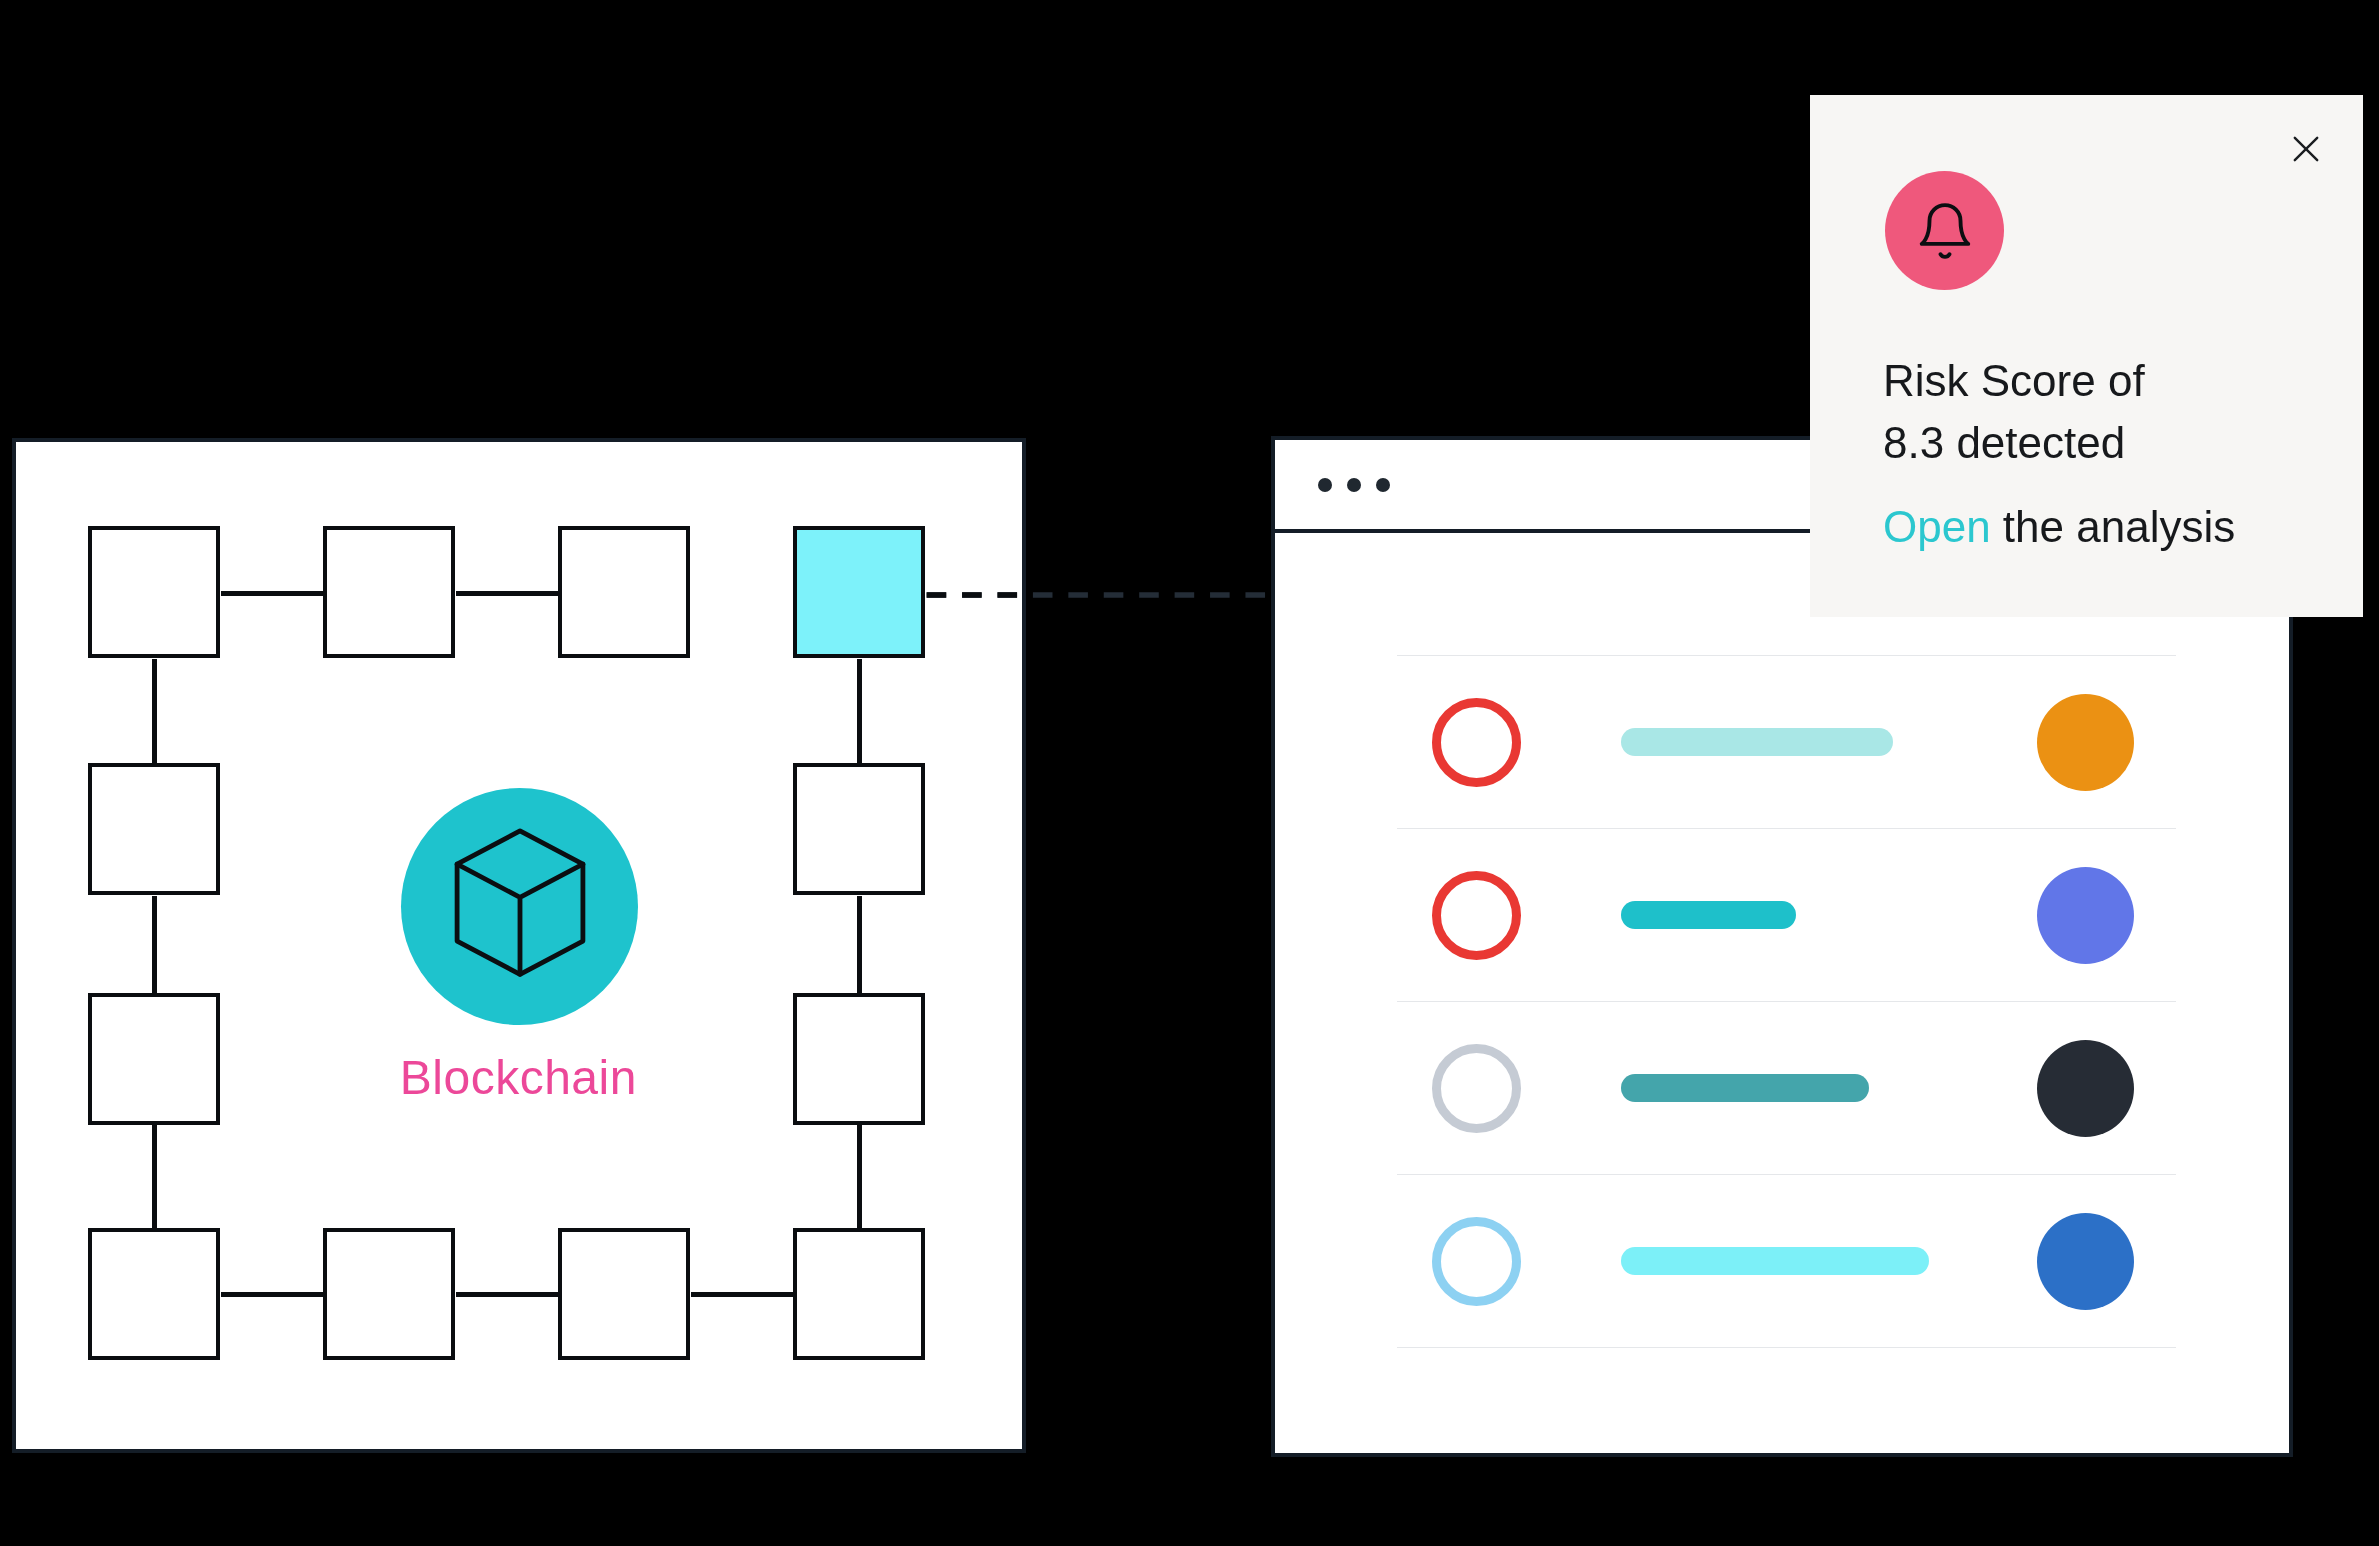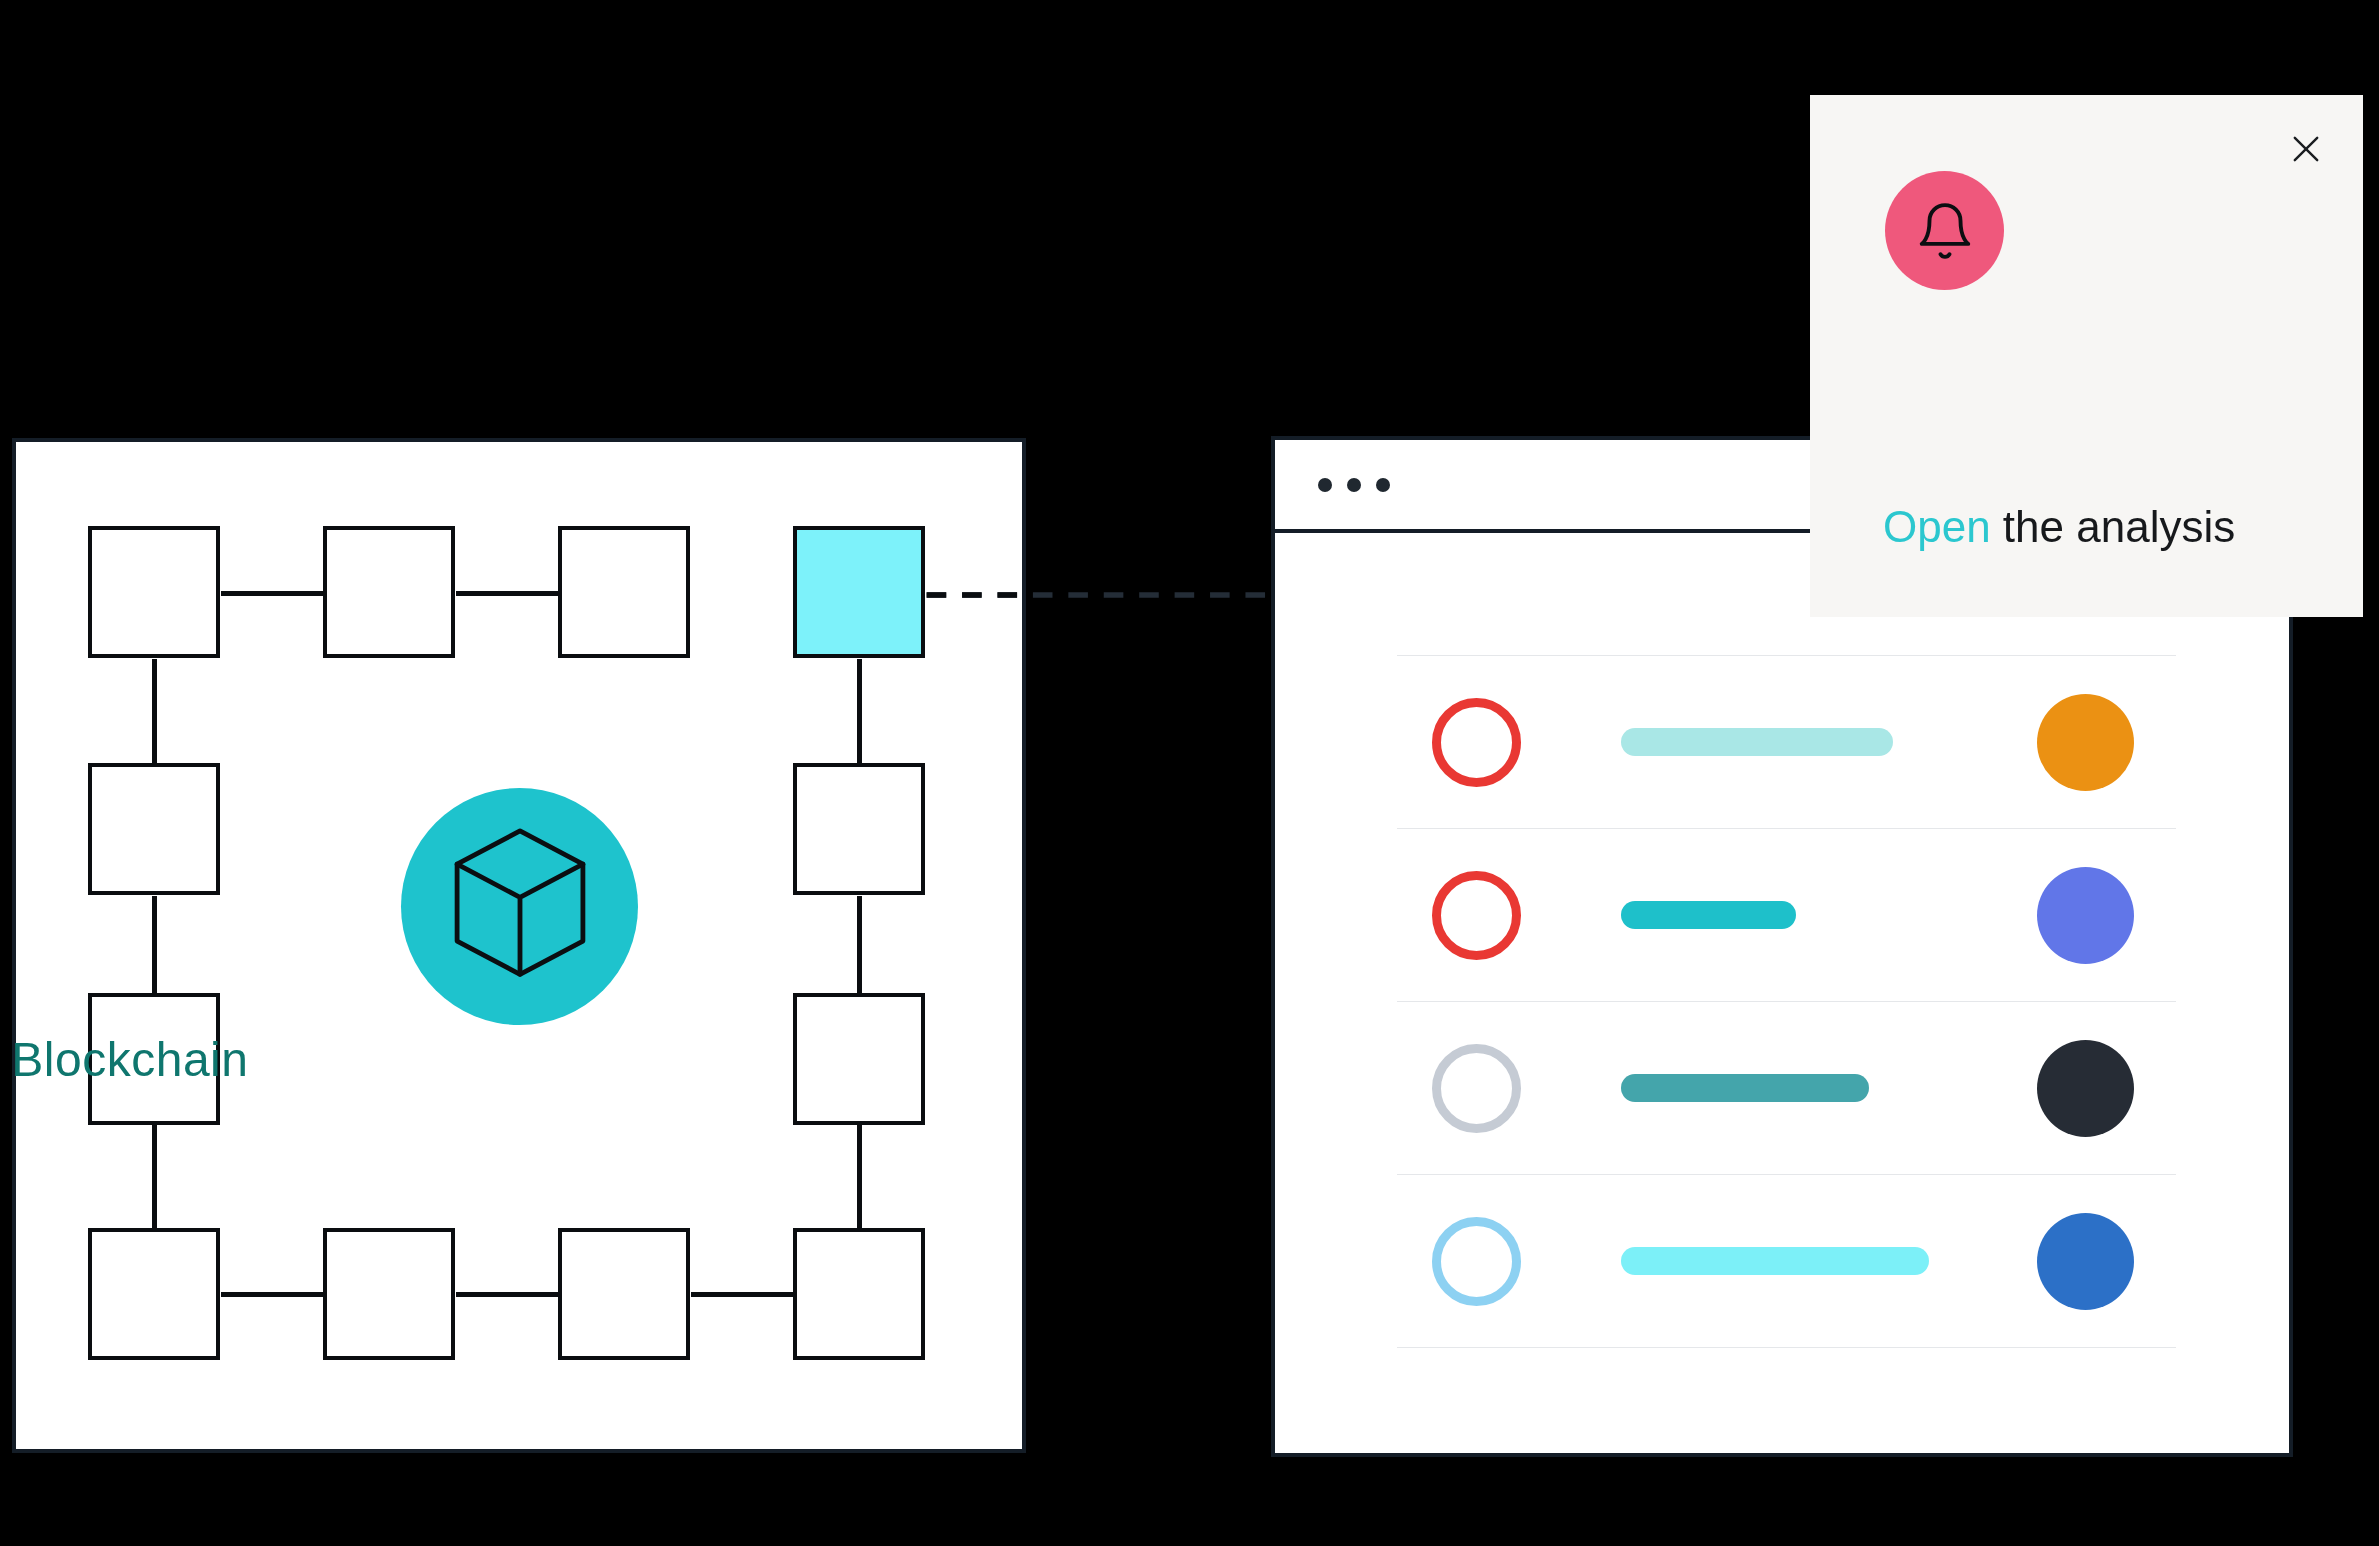--- a/index.html
+++ b/index.html
@@ -8,22 +8,22 @@
 
   
   .bc-panel{position:absolute;left:12px;top:438px;width:1014px;height:1015px;
             background:#ffffff;border:4.7px solid #141D27;box-sizing:border-box;}
   .bc-inner{position:absolute;left:-4.7px;top:-4.7px;width:1014px;height:1015px;}
   .blk{position:absolute;width:132px;height:132px;background:#ffffff;
        border:4.7px solid #0A0D10;box-sizing:border-box;}
   .conn{position:absolute;background:#0A0D10;}
   .hub{position:absolute;left:390px;top:351px;width:237px;height:237px;border-radius:50%;
        display:flex;align-items:center;justify-content:center;}
-  .bc-label{position:absolute;left:0;top:595px;width:100%;
-            font-size:48px;font-weight:500;color:#0f766e;letter-spacing:0.5px;}
+  .bc-label{position:absolute;left:0;top:613px;width:100%;text-align:center;
+            font-size:48px;font-weight:500;color:#ec4899;letter-spacing:0.5px;}
 
   
   .dash-overlay{position:absolute;left:0;top:0;width:2380px;height:1547px;pointer-events:none;}
 
   
   .browser{position:absolute;left:1271px;top:436px;width:1022px;height:1021px;
            background:#ffffff;border:4.7px solid #141D27;box-sizing:border-box;}
   .browser-header{height:89px;border-bottom:4.7px solid #141D27;display:flex;
                   align-items:center;padding-left:43px;gap:15px;box-sizing:content-box;}
   .hdot{width:14px;height:14px;border-radius:50%;background:#202830;}
@@ -133,17 +133,19 @@
         <line x1="3" y1="3" x2="27" y2="27"></line>
         <line x1="27" y1="3" x2="3" y2="27"></line>
       </svg>
     </button>
     <div class="bell-badge" id="bell-badge" style="background: rgb(239, 88, 124);">
       <svg width="62" height="62" viewBox="0 0 24 24" fill="none" stroke="#0B0E11" stroke-width="1.5" stroke-linecap="round" stroke-linejoin="round">
         <path d="M18 8A6 6 0 0 0 6 8c0 7-3 9-3 9h18s-3-2-3-9"></path>
         <path d="M13.73 21a2 2 0 0 1-3.46 0"></path>
       </svg>
     </div>
+    <p class="card-msg"><span>Risk Score of</span><br>
+       <span>8.3 detected</span></p>
     <p class="card-link"><span class="open-link" id="open-link" style="color: rgb(43, 199, 207);">Open</span><span> the analysis</span></p>
   </aside>
 
 </div>
 
 
 </body></html>

